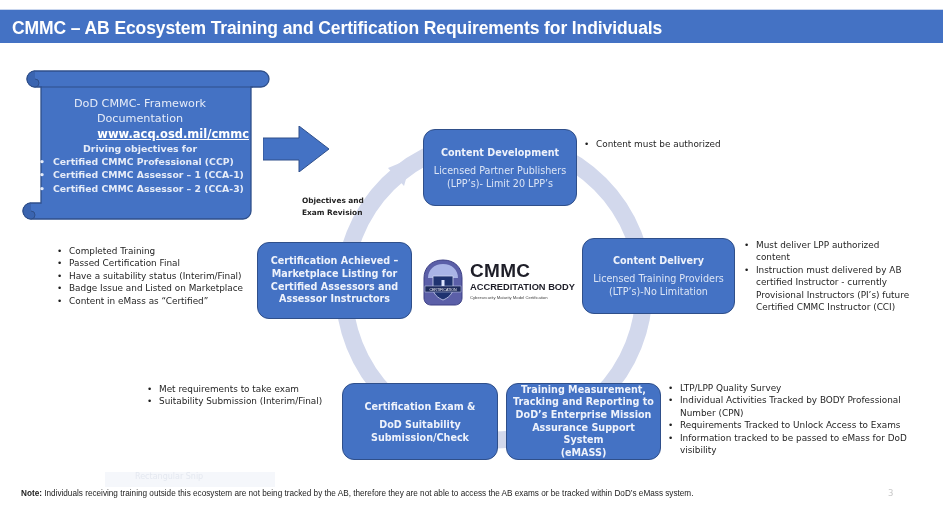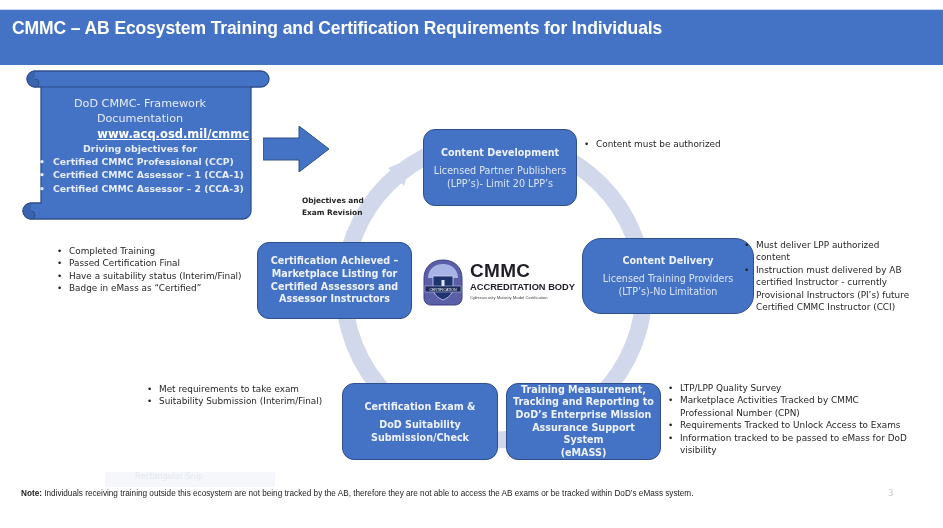--- a/index.html
+++ b/index.html
@@ -1,20 +1,20 @@
 <!DOCTYPE html>
 <html><head>
 <meta charset="utf-8">
 <style>
   * { box-sizing: border-box; margin: 0; padding: 0; }
   html, body { width: 943px; height: 528px; background: #ffffff; overflow: hidden; }
   body { position: relative; font-family: "Liberation Sans", sans-serif; color: #1a1a1a; }
 
   .title-bar {
-    position: absolute; left: 0; top: 9px; width: 943px; height: 56px;
+    position: absolute; left: 0; top: 9px; width: 943px; height: 34px;
     background: #4472c4; border-top: 1px solid #c9d6ee;
   }
   .title-bar .title {
     position: absolute; left: 12px; top: 8px;
     font-family: "Liberation Sans", sans-serif; font-weight: bold;
     font-size: 17.5px; color: #ffffff; letter-spacing: -0.1px;
   }
 
   
   .scroll {
@@ -121,21 +121,21 @@
   <div class="head">Content Development</div>
   <div class="sub gap">Licensed Partner Publishers</div>
   <div class="sub">(LPP’s)- Limit 20 LPP’s</div>
 </div>
 <div class="bullets" style="left:583px; top:138px; width:170px;">
   <ul>
     <li>Content must be authorized</li>
   </ul>
 </div>
 
-<div class="box" style="left:582px; top:238px; width:172px; height:76px;border-radius:19px;">
+<div class="box" style="left:582px; top:238px; width:153px; height:76px;">
   <div class="head">Content Delivery</div>
   <div class="sub gap">Licensed Training Providers</div>
   <div class="sub">(LTP’s)-No Limitation</div>
 </div>
 <div class="bullets" style="left:743px; top:239px; width:168px;">
   <ul>
     <li>Must deliver LPP authorized content</li>
     <li>Instruction must delivered by AB certified Instructor - currently Provisional Instructors (PI’s) future Certified CMMC Instructor (CCI)</li>
   </ul>
 </div>
@@ -143,21 +143,21 @@
 <div class="box" style="left:506px; top:383px; width:155px; height:77px; padding:3px 4px;">
   <div class="head" style="line-height:12.6px;">Training Measurement,</div>
   <div class="head" style="line-height:12.6px;">Tracking and Reporting to</div>
   <div class="head" style="line-height:12.6px;">DoD’s Enterprise Mission</div>
   <div class="head" style="line-height:12.6px;">Assurance Support System</div>
   <div class="head" style="line-height:12.6px;">(eMASS)</div>
 </div>
 <div class="bullets" style="left:667px; top:382px; width:240px;">
   <ul>
     <li>LTP/LPP Quality Survey</li>
-    <li>Marketplace Activities Tracked by CMMC Professional Number (CPN)</li>
+    <li>Individual Activities Tracked by BODY Professional Number (CPN)</li>
     <li>Requirements Tracked to Unlock Access to Exams</li>
     <li>Information tracked to be passed to eMass for DoD visibility</li>
   </ul>
 </div>
 
 <div class="box" style="left:342px; top:383px; width:156px; height:77px;">
   <div class="head">Certification Exam  &amp;</div>
   <div class="head gap">DoD Suitability</div>
   <div class="head">Submission/Check</div>
 </div>
@@ -172,21 +172,22 @@
   <div class="head" style="line-height:12.8px;">Certification Achieved –</div>
   <div class="head" style="line-height:12.8px;">Marketplace Listing for</div>
   <div class="head" style="line-height:12.8px;">Certified Assessors and</div>
   <div class="head" style="line-height:12.8px;">Assessor Instructors</div>
 </div>
 <div class="bullets" style="left:56px; top:245px; width:200px;">
   <ul>
     <li>Completed Training</li>
     <li>Passed Certification Final</li>
     <li>Have a suitability status (Interim/Final)</li>
-    <li>Badge in eMass as “Certified”</li>
+    <li>Badge Issue and Listed on Marketplace</li>
+    <li>Content in eMass as “Certified”</li>
   </ul>
 </div>
 
 <div class="logo">
   <svg class="badge" width="44" height="50" viewBox="0 0 44 50">
     <path d="M22,2 C10,2 3,10 3,20 L3,40 C3,44 6,47 10,47 L34,47 C38,47 41,44 41,40 L41,20 C41,10 34,2 22,2 Z" fill="#5b5fa8" stroke="#3e4185" stroke-width="1"></path>
     <path d="M22,6 C13,6 7,12 7,20 L37,20 C37,12 31,6 22,6 Z" fill="#a9b4e6"></path>
     <path d="M12,18 L32,18 L32,30 C32,36 27,40 22,42 C17,40 12,36 12,30 Z" fill="#1f3370" stroke="#cfd6f0" stroke-width="0.8"></path>
     <rect x="20.5" y="22" width="3" height="6" fill="#dfe6ff"></rect>
     <rect x="4" y="28" width="36" height="6" fill="#1d2a5c" stroke="#cfd6f0" stroke-width="0.5"></rect>

